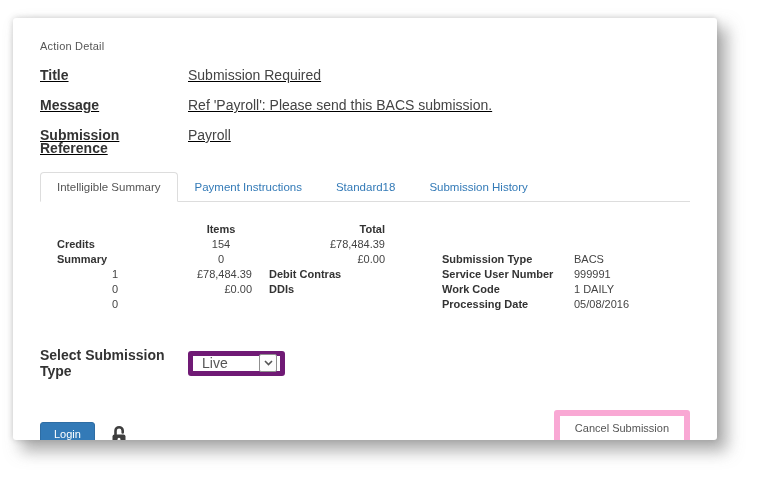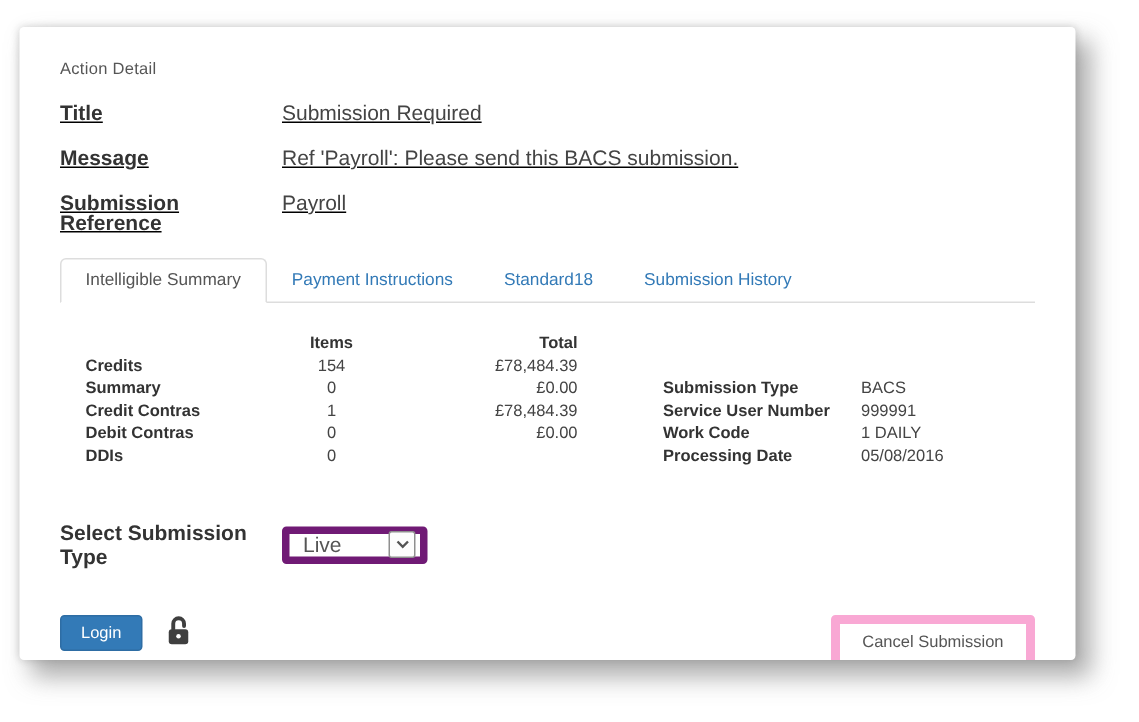--- a/index.html
+++ b/index.html
@@ -41,21 +41,21 @@
   .select-box {
     width:97px; height:25px; border:5px solid #701a75; border-radius:3px;
     display:flex; align-items:center; justify-content:space-between;
     padding:0 3px 0 9px; color:#555; cursor:pointer; background:#fff;
   }
   .select-arrow {
     width:18px; height:18px; border:1px solid #8f8f8f; border-radius:2px;
     display:flex; align-items:center; justify-content:center; background:#fdfdfd;
   }
 
-  .footer { display:flex; align-items:flex-start; margin-top:31px; }
+  .footer { display:flex; align-items:flex-end; margin-top:31px; }
   .login-btn {
     background:#337ab7; border:1px solid #2e6da4; color:#fff; font-size:11px;
     padding:5px 13px; border-radius:3px; cursor:pointer; font-family:inherit;
   }
   .lock-wrap { margin-left:15px; display:flex; align-items:center; cursor:pointer; }
   .cancel-btn {
     margin-left:auto; background:#fff; border:6px solid #f9a8d4; color:#555; font-size:11px;
     padding:6px 15px; border-radius:3px; cursor:pointer; font-family:inherit;
   }
 </style>
@@ -97,21 +97,20 @@
         <div class="sg-total sg-head">Total</div>
 
         <div class="sg-label">Credits</div>
         <div class="sg-items">154</div>
         <div class="sg-total">£78,484.39</div>
 
         <div class="sg-label">Summary</div>
         <div class="sg-items">0</div>
         <div class="sg-total">£0.00</div>
 
-        <div class="sg-label">Credit Contras</div>
         <div class="sg-items">1</div>
         <div class="sg-total">£78,484.39</div>
 
         <div class="sg-label">Debit Contras</div>
         <div class="sg-items">0</div>
         <div class="sg-total">£0.00</div>
 
         <div class="sg-label">DDIs</div>
         <div class="sg-items">0</div>
         <div class="sg-total"></div>

